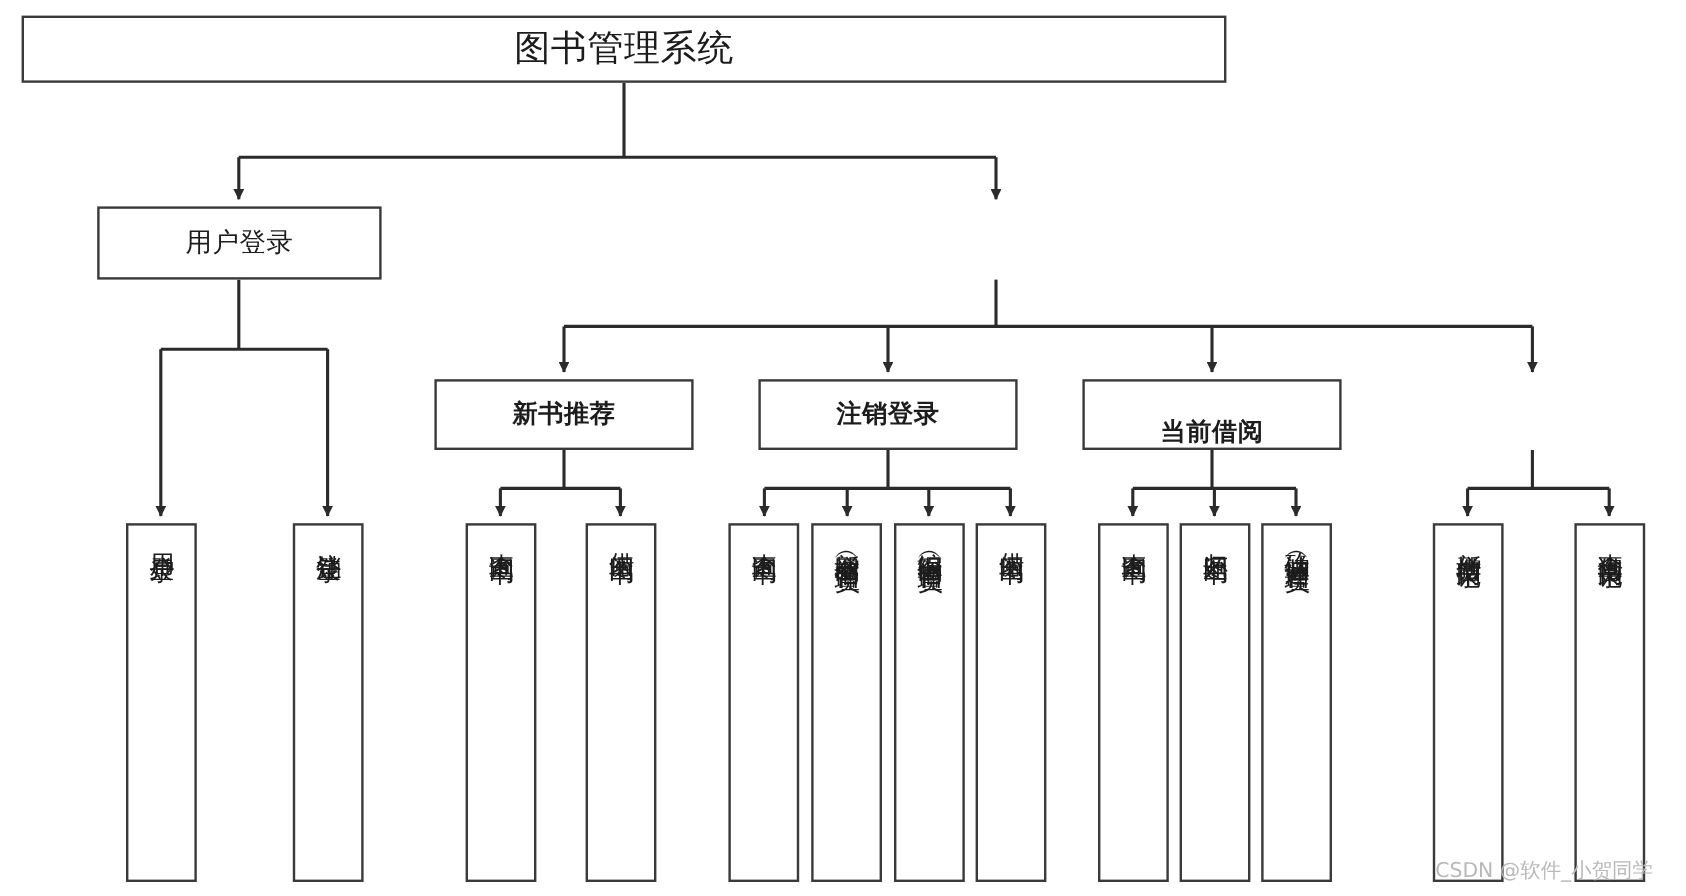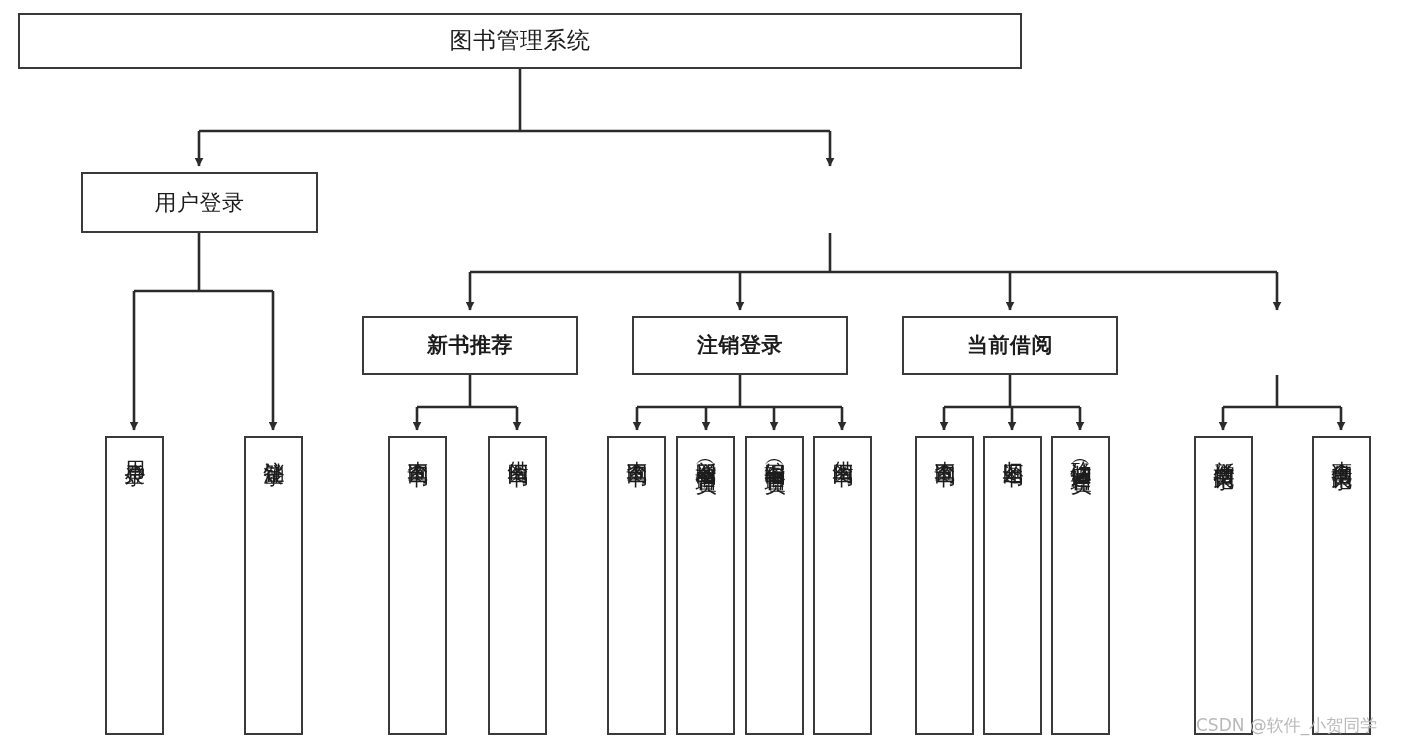--- a/index.html
+++ b/index.html
@@ -46,21 +46,21 @@
   .node.vertical {
     align-items: flex-start;
     padding-top: 6px;
   }
   .node.vertical .label {
     writing-mode: vertical-rl;
     text-orientation: upright;
     line-height: 1.0;
     letter-spacing: 2px;
   }
-  .node.root .label { font-size: 23px; }
+  .node.root .label { font-size: 30px; }
   .node.lvl2 .label { font-size: 22px; }
   .node.lvl3 .label { font-size: 21px; font-weight: bold; }
   .node.leaf .label { font-size: 21px; }
   .watermark {
     position: absolute;
     font-size: 17px;
     color: #b9b9b9;
     white-space: nowrap;
     pointer-events: none;
     font-family: "DejaVu Sans", "Liberation Sans", sans-serif;
@@ -132,21 +132,21 @@
 
 
   <div class="node lvl3 horizontal" style="left:362px; top:316px; width:216px; height:59px;">
     <span class="label">新书推荐</span>
   </div>
 
   <div class="node lvl3 horizontal" style="left:632px; top:316px; width:216px; height:59px;">
     <span class="label">注销登录</span>
   </div>
 
-  <div class="node lvl3 horizontal" style="left:902px; top:316px; width:216px; height:59px;">
+  <div class="node lvl3 horizontal" style="left:902px; top:316px; width:216px; height:59px;align-items:flex-end;">
     <span class="label">当前借阅</span>
   </div>
 
 
   <div class="node leaf vertical" style="left:105px; top:436px; width:59px; height:299px;">
     <span class="label">用户登录</span>
   </div>
 
   <div class="node leaf vertical" style="left:244px; top:436px; width:59px; height:299px;">
     <span class="label">注销登录</span>

